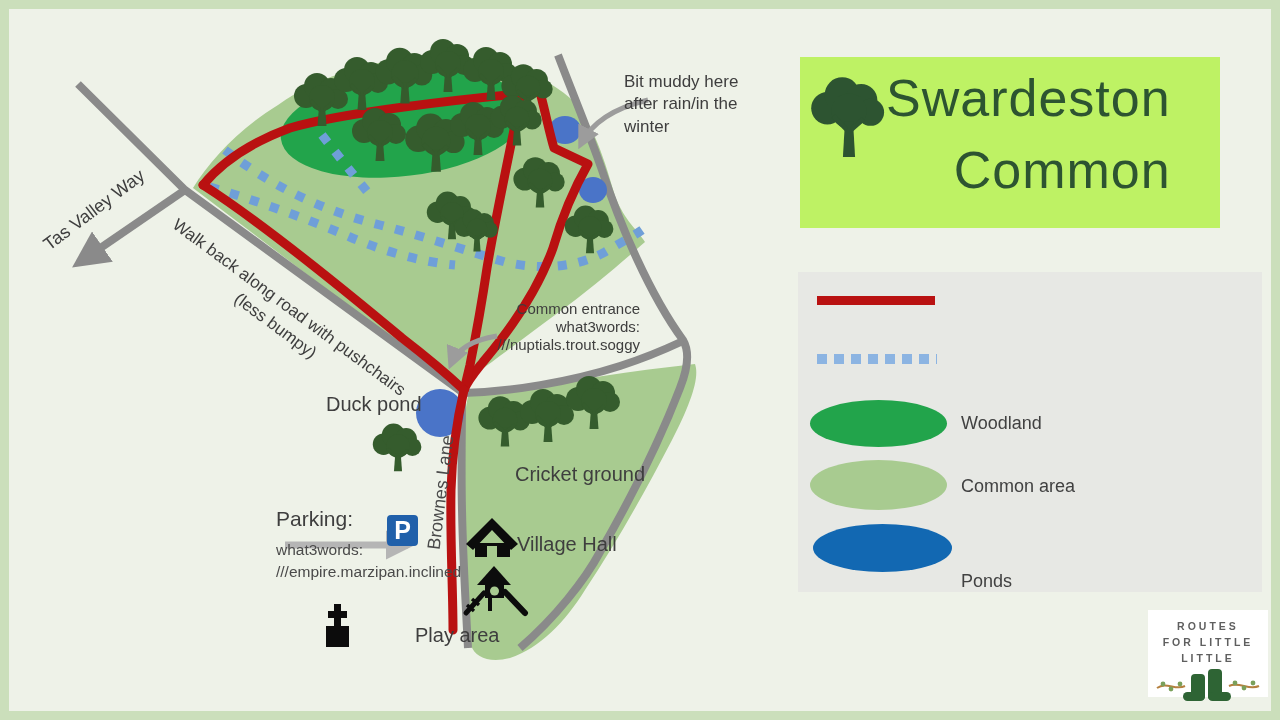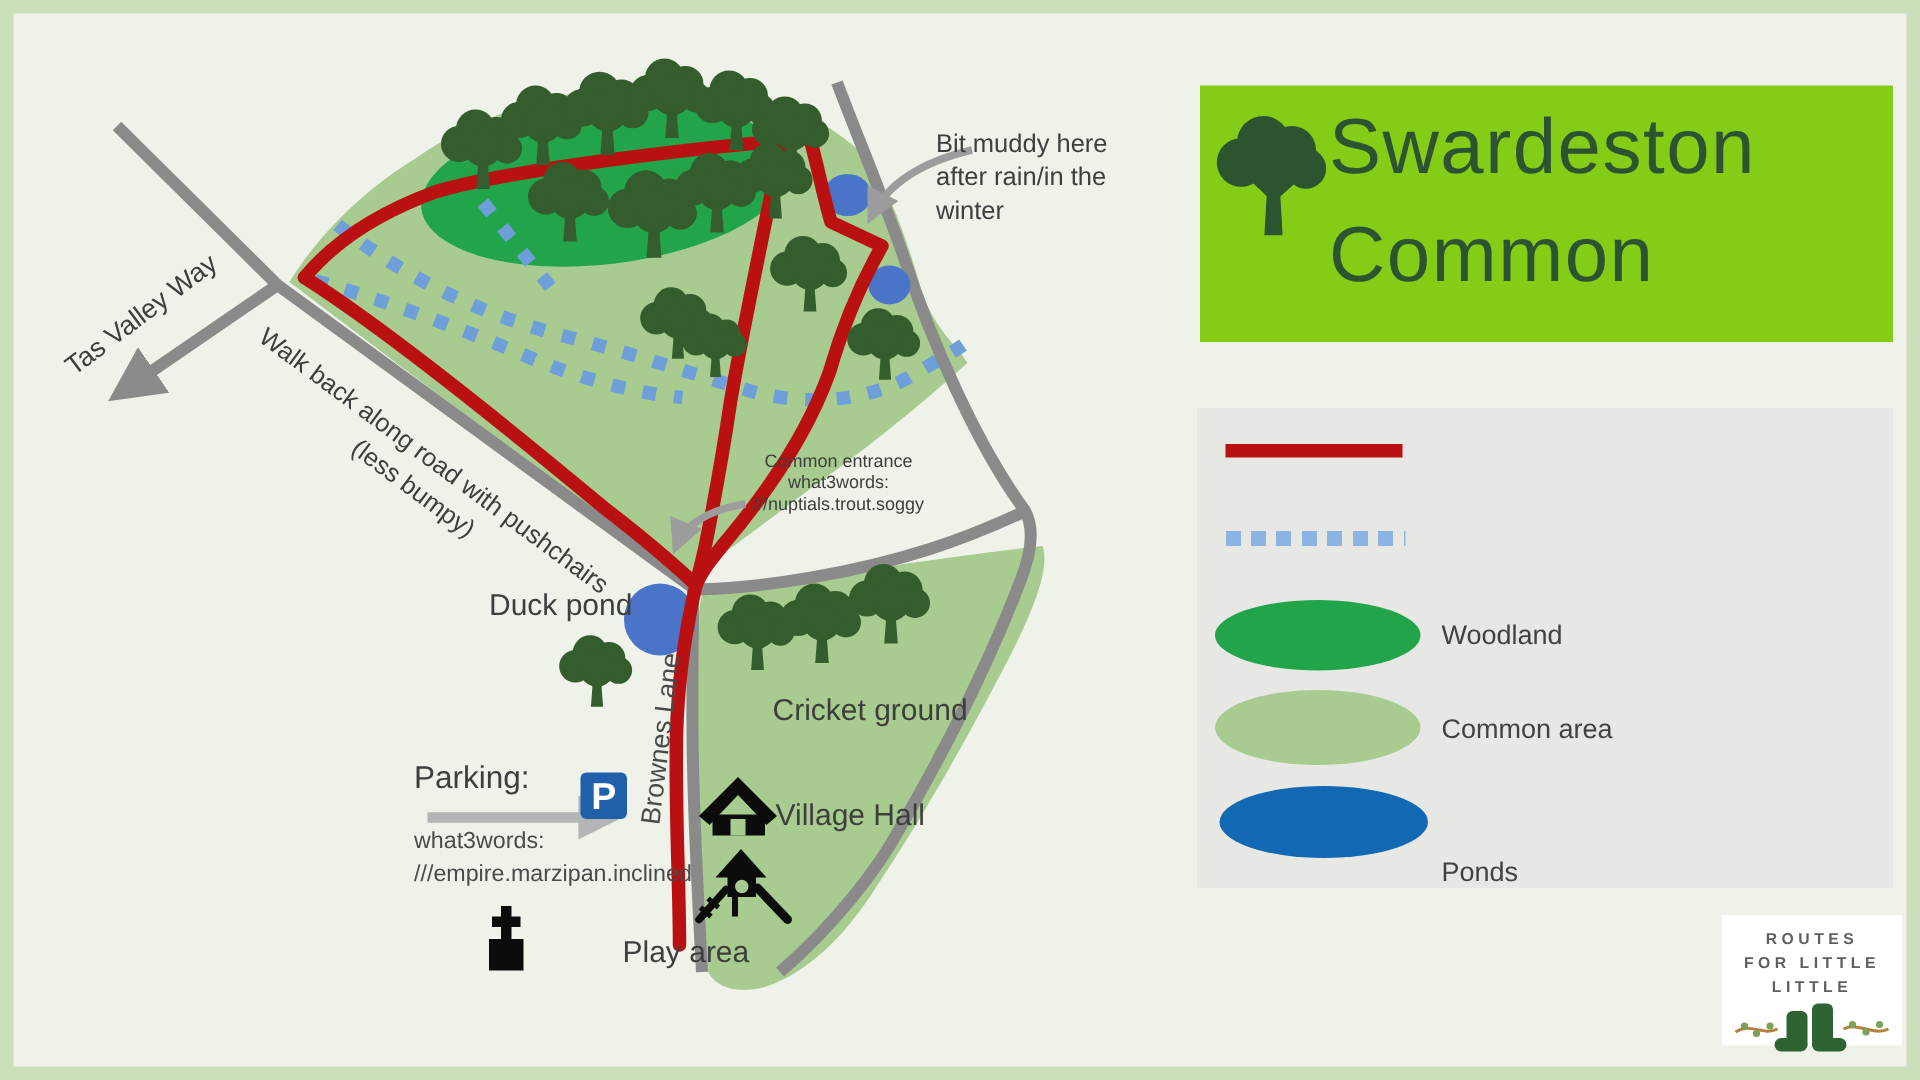--- a/index.html
+++ b/index.html
@@ -3,34 +3,34 @@
 <meta charset="utf-8">
 <style>
   html,body{margin:0;padding:0;background:#dfe7d8;}
   .frame{position:relative;width:1280px;height:720px;background:#eef2e8;overflow:hidden;
          font-family:"Liberation Sans","DejaVu Sans",sans-serif;}
   .border-overlay{position:absolute;inset:0;border:9px solid #cbdfbb;pointer-events:none;z-index:60;}
   svg.map-canvas{position:absolute;left:0;top:0;z-index:1;}
   .lbl{position:absolute;color:#3e3e3e;z-index:5;}
   .blk{display:block;white-space:nowrap;}
   
-  .muddy{left:624px;top:85px;width:128px;font-size:17px;line-height:1.32;}
+  .muddy{left:624px;top:71px;width:128px;font-size:17px;line-height:1.32;}
   .tas{left:46px;top:236px;width:150px;font-size:18px;transform:rotate(-37deg);transform-origin:0 50%;white-space:nowrap;}
   .walkback{left:170px;top:206px;width:312px;font-size:17px;line-height:1.35;transform:rotate(36.5deg);transform-origin:0 0;text-align:center;}
-  .entrance{left:478px;top:300px;width:162px;font-size:12px;line-height:1.2;text-align:center;}
+  .entrance{left:478px;top:300px;width:162px;font-size:15px;line-height:1.2;text-align:right;}
   .duckpond{left:326px;top:393px;font-size:20px;}
   .brownes{left:365px;top:482px;width:152px;font-size:18px;text-align:center;transform:rotate(-83deg);color:#4a4a4a;}
   .cricket{left:483px;top:463px;font-size:20px;margin-left:32px;}
   .villagehall{left:517px;top:533px;font-size:20px;}
   .playarea{left:415px;top:624px;font-size:20px;}
   .parking{left:276px;top:507px;width:180px;}
-  .parking .head{font-size:21px;margin-bottom:19px;}
+  .parking .head{font-size:21px;margin-bottom:8px;}
   .parking .small{font-size:15.5px;line-height:1.42;color:#4a4a4a;white-space:nowrap;}
   
-  .title-box{position:absolute;left:800px;top:57px;width:462px;height:171px;background:#84cc16;z-index:10;}
+  .title-box{position:absolute;left:800px;top:57px;width:420px;height:171px;background:#bef264;z-index:10;text-align:right;}
   .title-text{position:absolute;left:86px;top:6px;font-size:52px;line-height:1.38;color:#2d5431;letter-spacing:1px;}
   .title-tree{position:absolute;left:8px;top:12px;}
   
   .legend-box{position:absolute;left:798px;top:272px;width:464px;height:320px;background:#e7e8e4;z-index:10;}
   .legend-box .sw-red{position:absolute;left:19px;top:24px;width:118px;height:9px;}
   .legend-box .sw-dot{position:absolute;left:19px;top:82px;width:120px;height:10px;
      background:repeating-linear-gradient(90deg,#8cb4e2 0 10px,transparent 10px 17px);}
   .legend-box .t1{position:absolute;left:157px;top:8px;width:300px;font-size:17.5px;line-height:1.65;color:#414141;}
   .legend-box .t2{position:absolute;left:157px;top:70px;width:292px;font-size:17.5px;line-height:1.45;color:#414141;}
   .legend-box .note{font-size:13.5px;}

